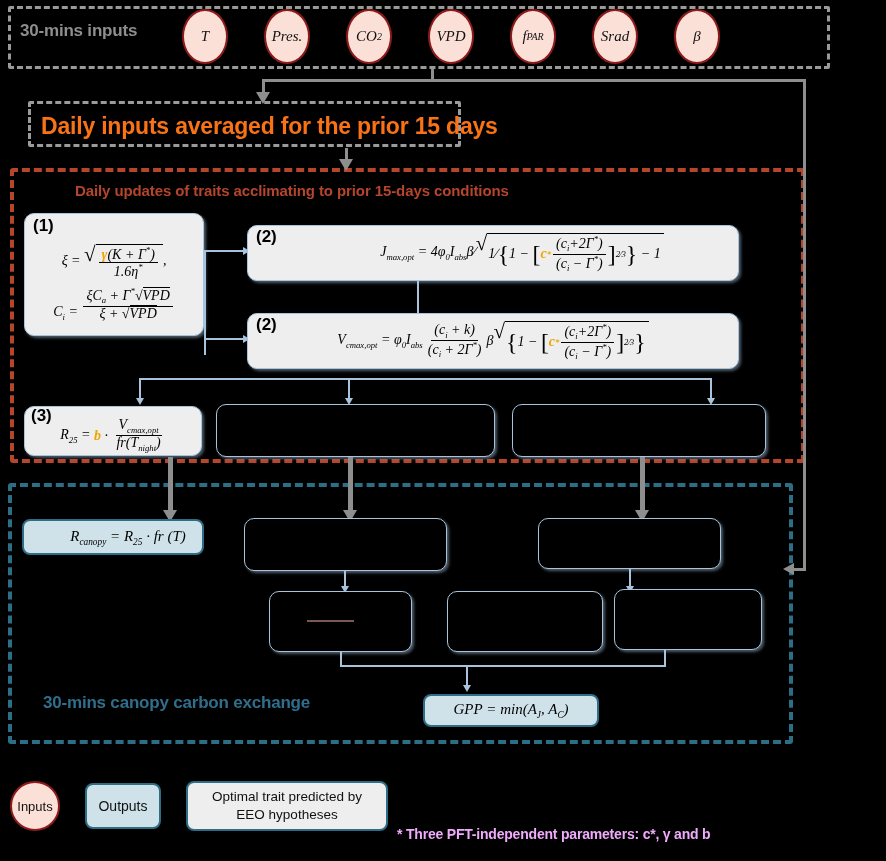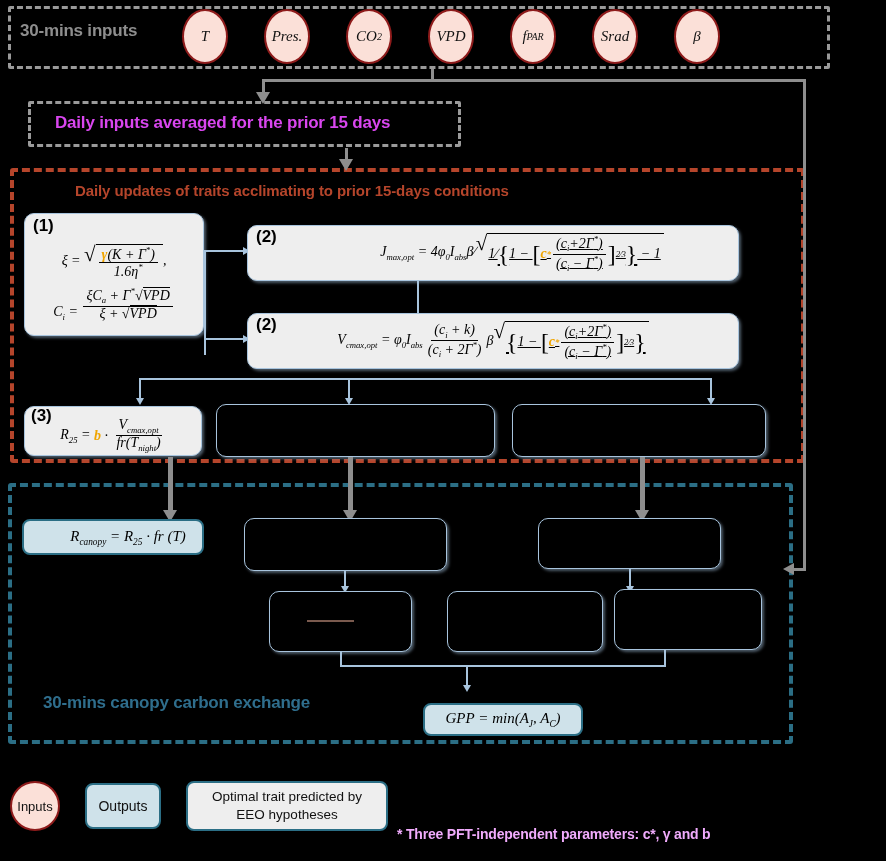--- a/index.html
+++ b/index.html
@@ -13,21 +13,21 @@
       border:3px dashed #9a9a9a;border-radius:2px;background:#000;}
   .region-daily{left:28px;top:101px;width:433px;height:46px;
       border:3px dashed #9a9a9a;border-radius:2px;background:#000;}
   .region-traits{left:10px;top:168px;width:795px;height:295px;
       border:4px dashed #b5452b;border-radius:3px;background:#000;}
   .region-canopy{left:8px;top:483px;width:785px;height:261px;
       border:4px dashed #2b6e85;border-radius:3px;background:#000;}
 
   
   .lbl-inputs{left:20px;top:21px;font-size:17px;font-weight:bold;color:#8e8e8e;letter-spacing:-0.2px;}
-  .lbl-daily{left:55px;top:113px;font-size:17px;font-weight:bold;color:#d946ef;letter-spacing:-0.2px;}
+  .lbl-daily{left:41px;top:113px;font-size:23px;font-weight:bold;color:#f97316;letter-spacing:-0.2px;}
   .lbl-traits{left:75px;top:182px;font-size:15px;font-weight:bold;color:#b5452b;letter-spacing:-0.1px;}
   .lbl-canopy{left:43px;top:693px;font-size:17px;font-weight:bold;color:#2f6e8d;letter-spacing:-0.2px;}
 
   
   .ell{width:46px;height:55px;border:2.5px solid #8e1b1b;border-radius:50%;
        background:#fbe0d8;color:#111;display:flex;align-items:center;justify-content:center;
        font-family:"Liberation Serif",serif;font-style:italic;font-size:15px;top:9px;}
   .ell .sub{font-size:10px;vertical-align:-3px;font-style:italic;}
 
   
@@ -41,21 +41,21 @@
         display:flex;align-items:center;justify-content:center;height:100%;width:100%;}
   sub{font-size:.62em;font-style:italic;}
   sup{font-size:.62em;}
   .param{color:#f0a500;font-weight:bold;}
   .frac{display:inline-flex;flex-direction:column;align-items:center;vertical-align:middle;
         margin:0 2px;line-height:1.05;}
   .frac .num{border-bottom:1.2px solid #000;padding:0 3px;}
   .frac .den{padding:0 3px;}
   .rad{display:inline-flex;align-items:stretch;vertical-align:middle;}
   .rad .sign{font-size:1.5em;line-height:1;}
-  .rad .body{border-top:1.2px solid #000;padding:1px 3px 0 1px;text-decoration:underline;}
+  .rad .body{border-top:1.2px solid #000;padding:1px 3px 0 1px;}
   .big{font-size:1.7em;font-weight:300;font-style:normal;}
 
   
   .ln{position:absolute;background:#8e8e8e;}
   .lnb{position:absolute;background:#a8c4dd;}
   .arrow-d-gray{position:absolute;width:0;height:0;border-left:7px solid transparent;
       border-right:7px solid transparent;border-top:12px solid #8e8e8e;}
   .arrow-d-blue{position:absolute;width:0;height:0;border-left:4px solid transparent;
       border-right:4px solid transparent;border-top:7px solid #a8c4dd;}
   .arrow-r-blue{position:absolute;width:0;height:0;border-top:4px solid transparent;
@@ -261,21 +261,21 @@
   </div>
   <div class="abs eqbox empty" style="left:447px;top:591px;width:156px;height:61px;"></div>
   <div class="abs eqbox empty" style="left:614px;top:589px;width:148px;height:61px;"></div>
 
   <div class="lnb" style="left:340px;top:652px;width:2px;height:15px;"></div>
   <div class="lnb" style="left:664px;top:650px;width:2px;height:17px;"></div>
   <div class="lnb" style="left:340px;top:665px;width:326px;height:2px;"></div>
   <div class="lnb" style="left:466px;top:665px;width:2px;height:23px;"></div>
   <div class="arrow-d-blue" style="left:463px;top:685px;"></div>
 
-  <div class="abs eqbox out" style="left:423px;top:694px;width:160px;height:33px;margin-top:9px;">
+  <div class="abs eqbox out" style="left:423px;top:694px;width:176px;height:33px;">
     <div class="math" style="font-size:15px;">
       <span>GPP&nbsp;=&nbsp;min(A<sub>J</sub>, A<sub>C</sub>)</span>
     </div>
   </div>
 
   <div class="abs lg-ell">
     <span>Inputs</span>
   </div>
   <div class="abs lg-out">
     <span>Outputs</span>

